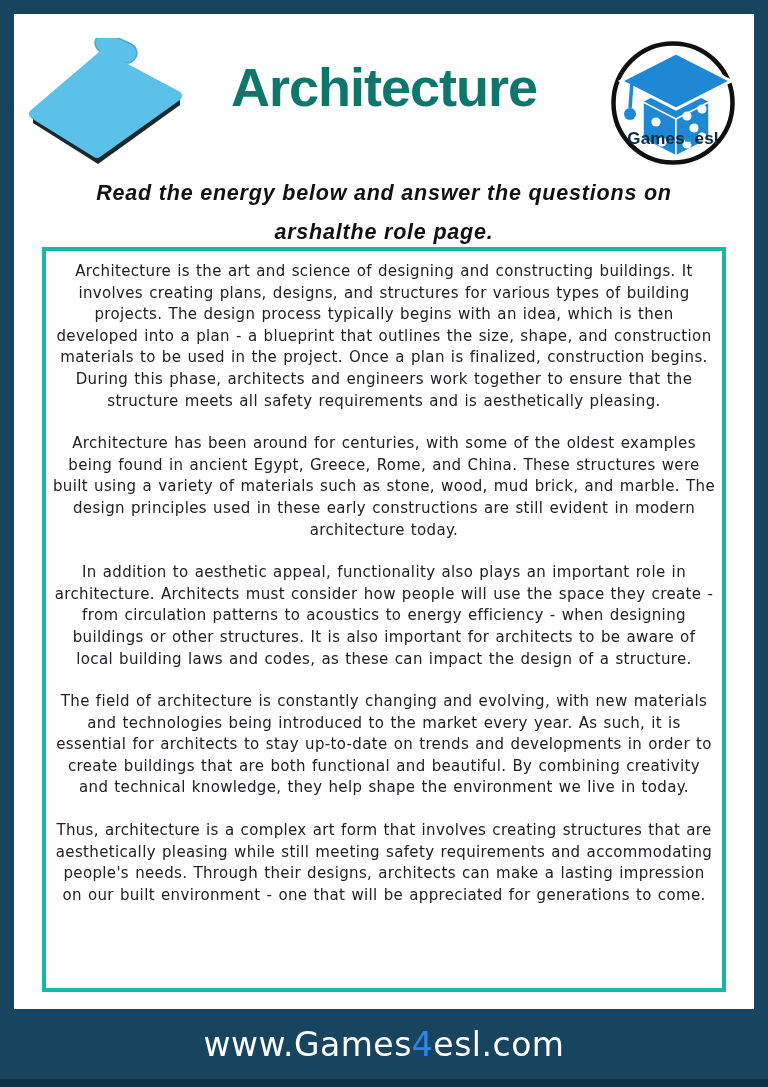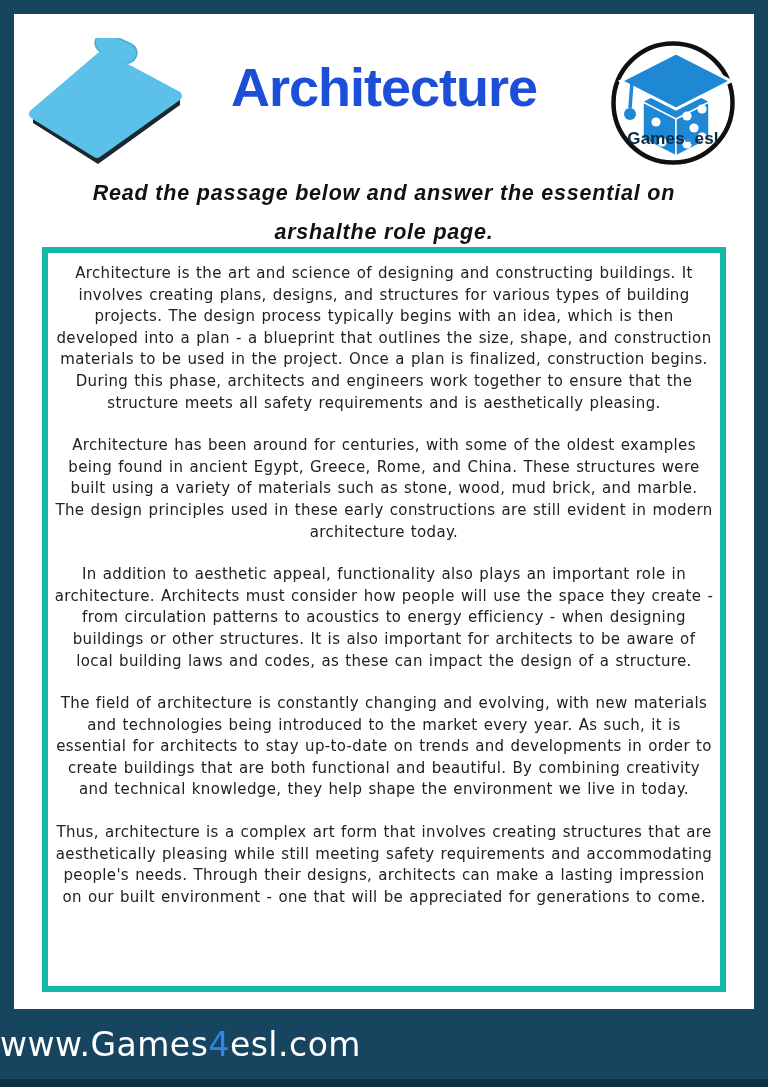--- a/index.html
+++ b/index.html
@@ -21,21 +21,21 @@
     background: #ffffff;
   }
   
   .header { position: relative; height: 154px; }
   .blueprint-icon { position: absolute; left: 14px; top: 24px; }
   .page-title {
     position: absolute; left: 0; right: 0; top: 42px;
     margin: 0; text-align: center;
     font-family: "Liberation Sans", sans-serif;
     font-weight: 800; font-size: 54px; letter-spacing: -1px;
-    color: #1d4ed8;
+    color: #0f766e;
   }
   .logo {
     position: absolute; right: 18px; top: 26px;
     width: 126px; height: 126px;
   }
   .logo-label {
     position: absolute; left: 0; right: 0; bottom: 17px;
     text-align: center;
     font-family: "Liberation Sans", sans-serif;
     font-weight: bold; font-size: 17px; letter-spacing: 0.2px;
@@ -49,35 +49,35 @@
     font-family: "Liberation Sans", sans-serif;
     font-style: italic; font-weight: bold;
     font-size: 21.5px; line-height: 39px;
     letter-spacing: 0.8px;
     color: #111111;
   }
   
   .passage-box {
     position: absolute; left: 28px; right: 28px;
     top: 233px; bottom: 17px;
-    border: 6px solid #14b8a6;
+    border: 4px solid #14b8a6;
     padding: 10px 6px 6px;
     overflow: hidden;
   }
   .passage-box p {
     margin: 0 0 21px;
     text-align: center;
     font-size: 15px; line-height: 21.6px;
     letter-spacing: 0.35px; word-spacing: 1px;
     color: #212124;
   }
   
   .footer {
     position: absolute; left: 0; right: 0; top: 1009px; height: 70px;
-    display: flex; align-items: center; 
+    display: flex; align-items: center; justify-content: center;
     color: #ffffff;
     font-size: 33px; letter-spacing: 0.5px;
   }
   .footer .accent-num { color: #2F86E8; }
 </style>
 </head>
 <body>
 
 <div class="page">
 
@@ -114,21 +114,21 @@
 
         <polygon points="66,13 121,41 66,69 11,41" fill="#1E88D5" stroke="#ffffff" stroke-width="3"></polygon>
 
         <line x1="22" y1="42" x2="20" y2="68" stroke="#1E88D5" stroke-width="3.5"></line>
         <circle cx="20" cy="74" r="6" fill="#1E88D5"></circle>
       </svg>
       <div class="logo-label"><span>Games</span><span class="accent-num">4</span><span>esl</span></div>
     </div>
   </div>
 
-  <p class="instruction"><span>Read the passage below and answer the essential on</span><br>
+  <p class="instruction"><span>Read the energy below and answer the questions on</span><br>
 arshal<span>the role page.</span></p>
 
   <div class="passage-box">
     <p>Architecture is the art and science of designing and constructing buildings. It involves creating plans, designs, and structures for various types of building projects. The design process typically begins with an idea, which is then developed into a plan - a blueprint that outlines the size, shape, and construction materials to be used in the project. Once a plan is finalized, construction begins. During this phase, architects and engineers work together to ensure that the structure meets all safety requirements and is aesthetically pleasing.</p>
     <p>Architecture has been around for centuries, with some of the oldest examples being found in ancient Egypt, Greece, Rome, and China. These structures were built using a variety of materials such as stone, wood, mud brick, and marble. The design principles used in these early constructions are still evident in modern architecture today.</p>
     <p>In addition to aesthetic appeal, functionality also plays an important role in architecture. Architects must consider how people will use the space they create - from circulation patterns to acoustics to energy efficiency - when designing buildings or other structures. It is also important for architects to be aware of local building laws and codes, as these can impact the design of a structure.</p>
     <p>The field of architecture is constantly changing and evolving, with new materials and technologies being introduced to the market every year. As such, it is essential for architects to stay up-to-date on trends and developments in order to create buildings that are both functional and beautiful. By combining creativity and technical knowledge, they help shape the environment we live in today.</p>
     <p>Thus, architecture is a complex art form that involves creating structures that are aesthetically pleasing while still meeting safety requirements and accommodating people's needs. Through their designs, architects can make a lasting impression on our built environment - one that will be appreciated for generations to come.</p>
   </div>
 

